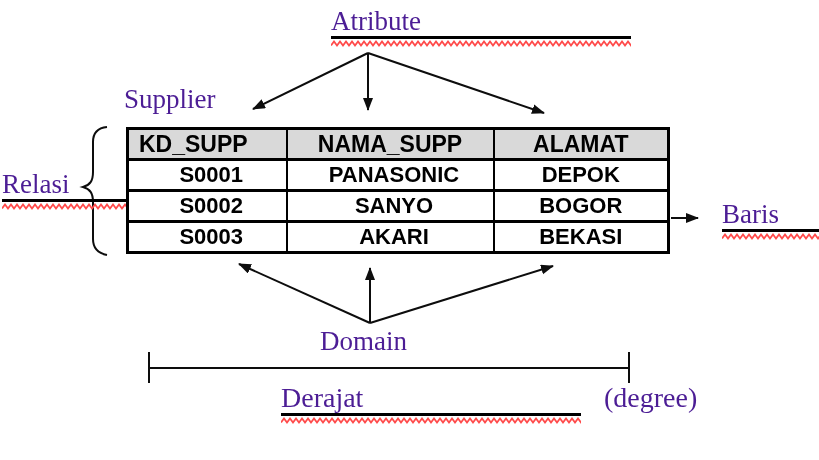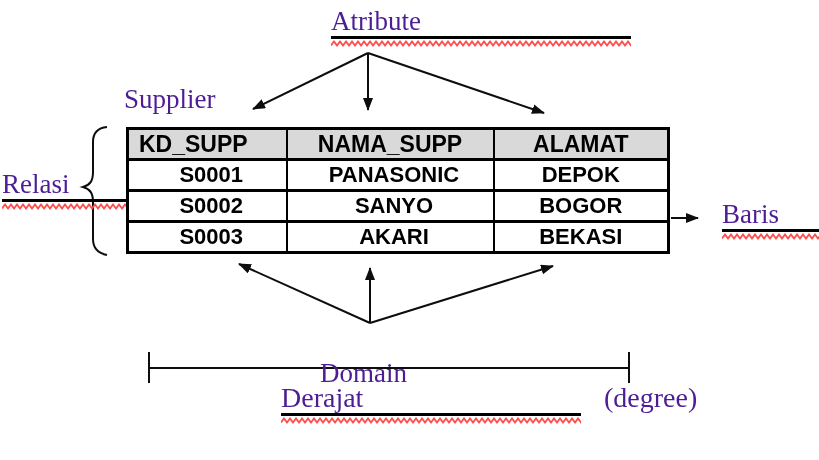--- a/index.html
+++ b/index.html
@@ -96,21 +96,21 @@
 
   <div class="lbl" style="left:722px; top:200px;">
     <span class="ul-wrap">
       <span class="txt">Baris</span>
       <svg class="squig">
           <path fill="none" d="M0 5.5 L3 1.5 L6 5.5 L9 1.5 L12 5.5 L15 1.5 L18 5.5 L21 1.5 L24 5.5 L27 1.5 L30 5.5 L33 1.5 L36 5.5 L39 1.5 L42 5.5 L45 1.5 L48 5.5 L51 1.5 L54 5.5 L57 1.5 L60 5.5 L63 1.5 L66 5.5 L69 1.5 L72 5.5 L75 1.5 L78 5.5 L81 1.5 L84 5.5 L87 1.5 L90 5.5 L93 1.5 L96 5.5 L99 1.5 L102 5.5 L105 1.5 L108 5.5 L111 1.5 L114 5.5 L117 1.5 L120 5.5 L123 1.5 L126 5.5 L129 1.5 L132 5.5 L135 1.5 L138 5.5 L141 1.5 L144 5.5 L147 1.5 L150 5.5 L153 1.5 L156 5.5 L159 1.5 L162 5.5 L165 1.5 L168 5.5 L171 1.5 L174 5.5 L177 1.5 L180 5.5 L183 1.5 L186 5.5 L189 1.5 L192 5.5 L195 1.5 L198 5.5 L201 1.5 L204 5.5 L207 1.5 L210 5.5 L213 1.5 L216 5.5 L219 1.5 L222 5.5 L225 1.5 L228 5.5 L231 1.5 L234 5.5 L237 1.5 L240 5.5 L243 1.5 L246 5.5 L249 1.5 L252 5.5 L255 1.5 L258 5.5 L261 1.5 L264 5.5 L267 1.5 L270 5.5 L273 1.5 L276 5.5 L279 1.5 L282 5.5 L285 1.5 L288 5.5 L291 1.5 L294 5.5 L297 1.5 L300 5.5 L303 1.5 L306 5.5 L309 1.5 L312 5.5 L315 1.5 L318 5.5 L321 1.5 L324 5.5 L327 1.5 L330 5.5 L333 1.5 L336 5.5 L339 1.5 L342 5.5 L345 1.5 L348 5.5 L351 1.5 L354 5.5 L357 1.5 L360 5.5 L363 1.5 L366 5.5 L369 1.5 L372 5.5 L375 1.5 L378 5.5 L381 1.5 L384 5.5 L387 1.5 L390 5.5 L393 1.5 L396 5.5 L399 1.5 L402 5.5 L405 1.5 L408 5.5 L411 1.5 L414 5.5 L417 1.5 L420 5.5 L423 1.5 L426 5.5 L429 1.5 L432 5.5 L435 1.5 L438 5.5 L441 1.5 L444 5.5 L447 1.5 L450 5.5 L453 1.5 L456 5.5 L459 1.5 L462 5.5 L465 1.5 L468 5.5 L471 1.5 L474 5.5 L477 1.5 L480 5.5 L483 1.5 L486 5.5 L489 1.5 L492 5.5 L495 1.5 L498 5.5 L501 1.5 L504 5.5 L507 1.5 L510 5.5 L513 1.5 L516 5.5 L519 1.5 L522 5.5 L525 1.5 L528 5.5 L531 1.5 L534 5.5 L537 1.5 L540 5.5 L543 1.5 L546 5.5 L549 1.5 L552 5.5 L555 1.5 L558 5.5 L561 1.5 L564 5.5 L567 1.5 L570 5.5 L573 1.5 L576 5.5 L579 1.5 L582 5.5 L585 1.5 L588 5.5 L591 1.5 L594 5.5 L597 1.5 L600 5.5" stroke="#ff4a4a" stroke-width="1.8"></path>
         </svg>
     </span>
   </div>
 
-  <div class="lbl" style="left:320px; top:327px;margin-top:32px;">
+  <div class="lbl" style="left:320px; top:327px;">
     <span>Domain</span>
   </div>
 
   <div class="lbl" style="left:281px; top:383px; font-size:28px;">
     <span class="ul-wrap">
       <span class="txt">Derajat</span>
       <svg class="squig">
           <path fill="none" d="M0 5.5 L3 1.5 L6 5.5 L9 1.5 L12 5.5 L15 1.5 L18 5.5 L21 1.5 L24 5.5 L27 1.5 L30 5.5 L33 1.5 L36 5.5 L39 1.5 L42 5.5 L45 1.5 L48 5.5 L51 1.5 L54 5.5 L57 1.5 L60 5.5 L63 1.5 L66 5.5 L69 1.5 L72 5.5 L75 1.5 L78 5.5 L81 1.5 L84 5.5 L87 1.5 L90 5.5 L93 1.5 L96 5.5 L99 1.5 L102 5.5 L105 1.5 L108 5.5 L111 1.5 L114 5.5 L117 1.5 L120 5.5 L123 1.5 L126 5.5 L129 1.5 L132 5.5 L135 1.5 L138 5.5 L141 1.5 L144 5.5 L147 1.5 L150 5.5 L153 1.5 L156 5.5 L159 1.5 L162 5.5 L165 1.5 L168 5.5 L171 1.5 L174 5.5 L177 1.5 L180 5.5 L183 1.5 L186 5.5 L189 1.5 L192 5.5 L195 1.5 L198 5.5 L201 1.5 L204 5.5 L207 1.5 L210 5.5 L213 1.5 L216 5.5 L219 1.5 L222 5.5 L225 1.5 L228 5.5 L231 1.5 L234 5.5 L237 1.5 L240 5.5 L243 1.5 L246 5.5 L249 1.5 L252 5.5 L255 1.5 L258 5.5 L261 1.5 L264 5.5 L267 1.5 L270 5.5 L273 1.5 L276 5.5 L279 1.5 L282 5.5 L285 1.5 L288 5.5 L291 1.5 L294 5.5 L297 1.5 L300 5.5 L303 1.5 L306 5.5 L309 1.5 L312 5.5 L315 1.5 L318 5.5 L321 1.5 L324 5.5 L327 1.5 L330 5.5 L333 1.5 L336 5.5 L339 1.5 L342 5.5 L345 1.5 L348 5.5 L351 1.5 L354 5.5 L357 1.5 L360 5.5 L363 1.5 L366 5.5 L369 1.5 L372 5.5 L375 1.5 L378 5.5 L381 1.5 L384 5.5 L387 1.5 L390 5.5 L393 1.5 L396 5.5 L399 1.5 L402 5.5 L405 1.5 L408 5.5 L411 1.5 L414 5.5 L417 1.5 L420 5.5 L423 1.5 L426 5.5 L429 1.5 L432 5.5 L435 1.5 L438 5.5 L441 1.5 L444 5.5 L447 1.5 L450 5.5 L453 1.5 L456 5.5 L459 1.5 L462 5.5 L465 1.5 L468 5.5 L471 1.5 L474 5.5 L477 1.5 L480 5.5 L483 1.5 L486 5.5 L489 1.5 L492 5.5 L495 1.5 L498 5.5 L501 1.5 L504 5.5 L507 1.5 L510 5.5 L513 1.5 L516 5.5 L519 1.5 L522 5.5 L525 1.5 L528 5.5 L531 1.5 L534 5.5 L537 1.5 L540 5.5 L543 1.5 L546 5.5 L549 1.5 L552 5.5 L555 1.5 L558 5.5 L561 1.5 L564 5.5 L567 1.5 L570 5.5 L573 1.5 L576 5.5 L579 1.5 L582 5.5 L585 1.5 L588 5.5 L591 1.5 L594 5.5 L597 1.5 L600 5.5" stroke="#ff4a4a" stroke-width="1.8"></path>
         </svg>
     </span><span class="plain-part">(degree)</span>

